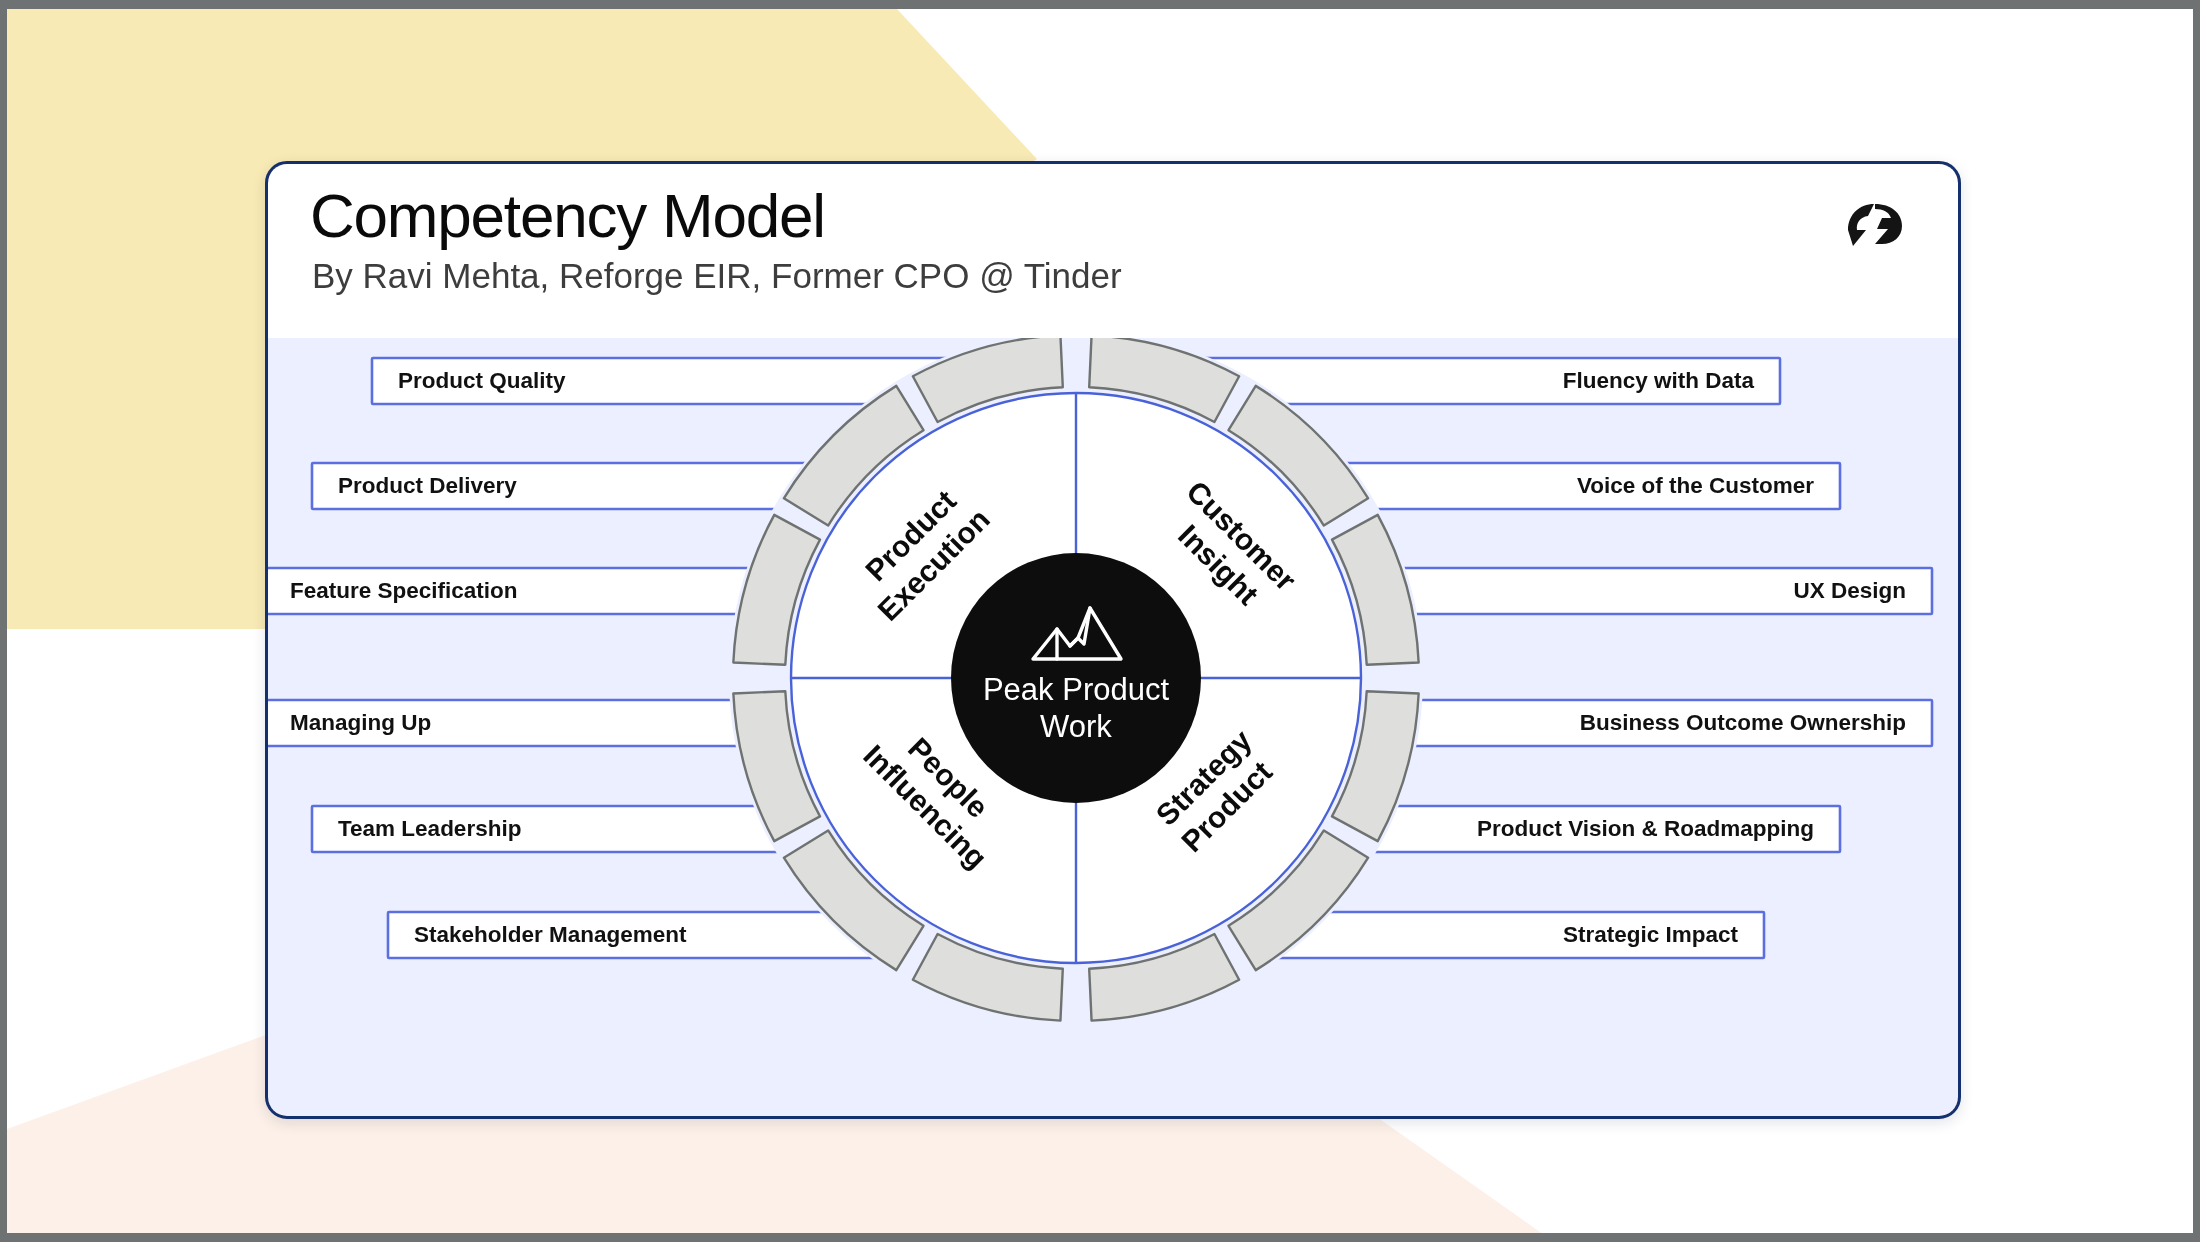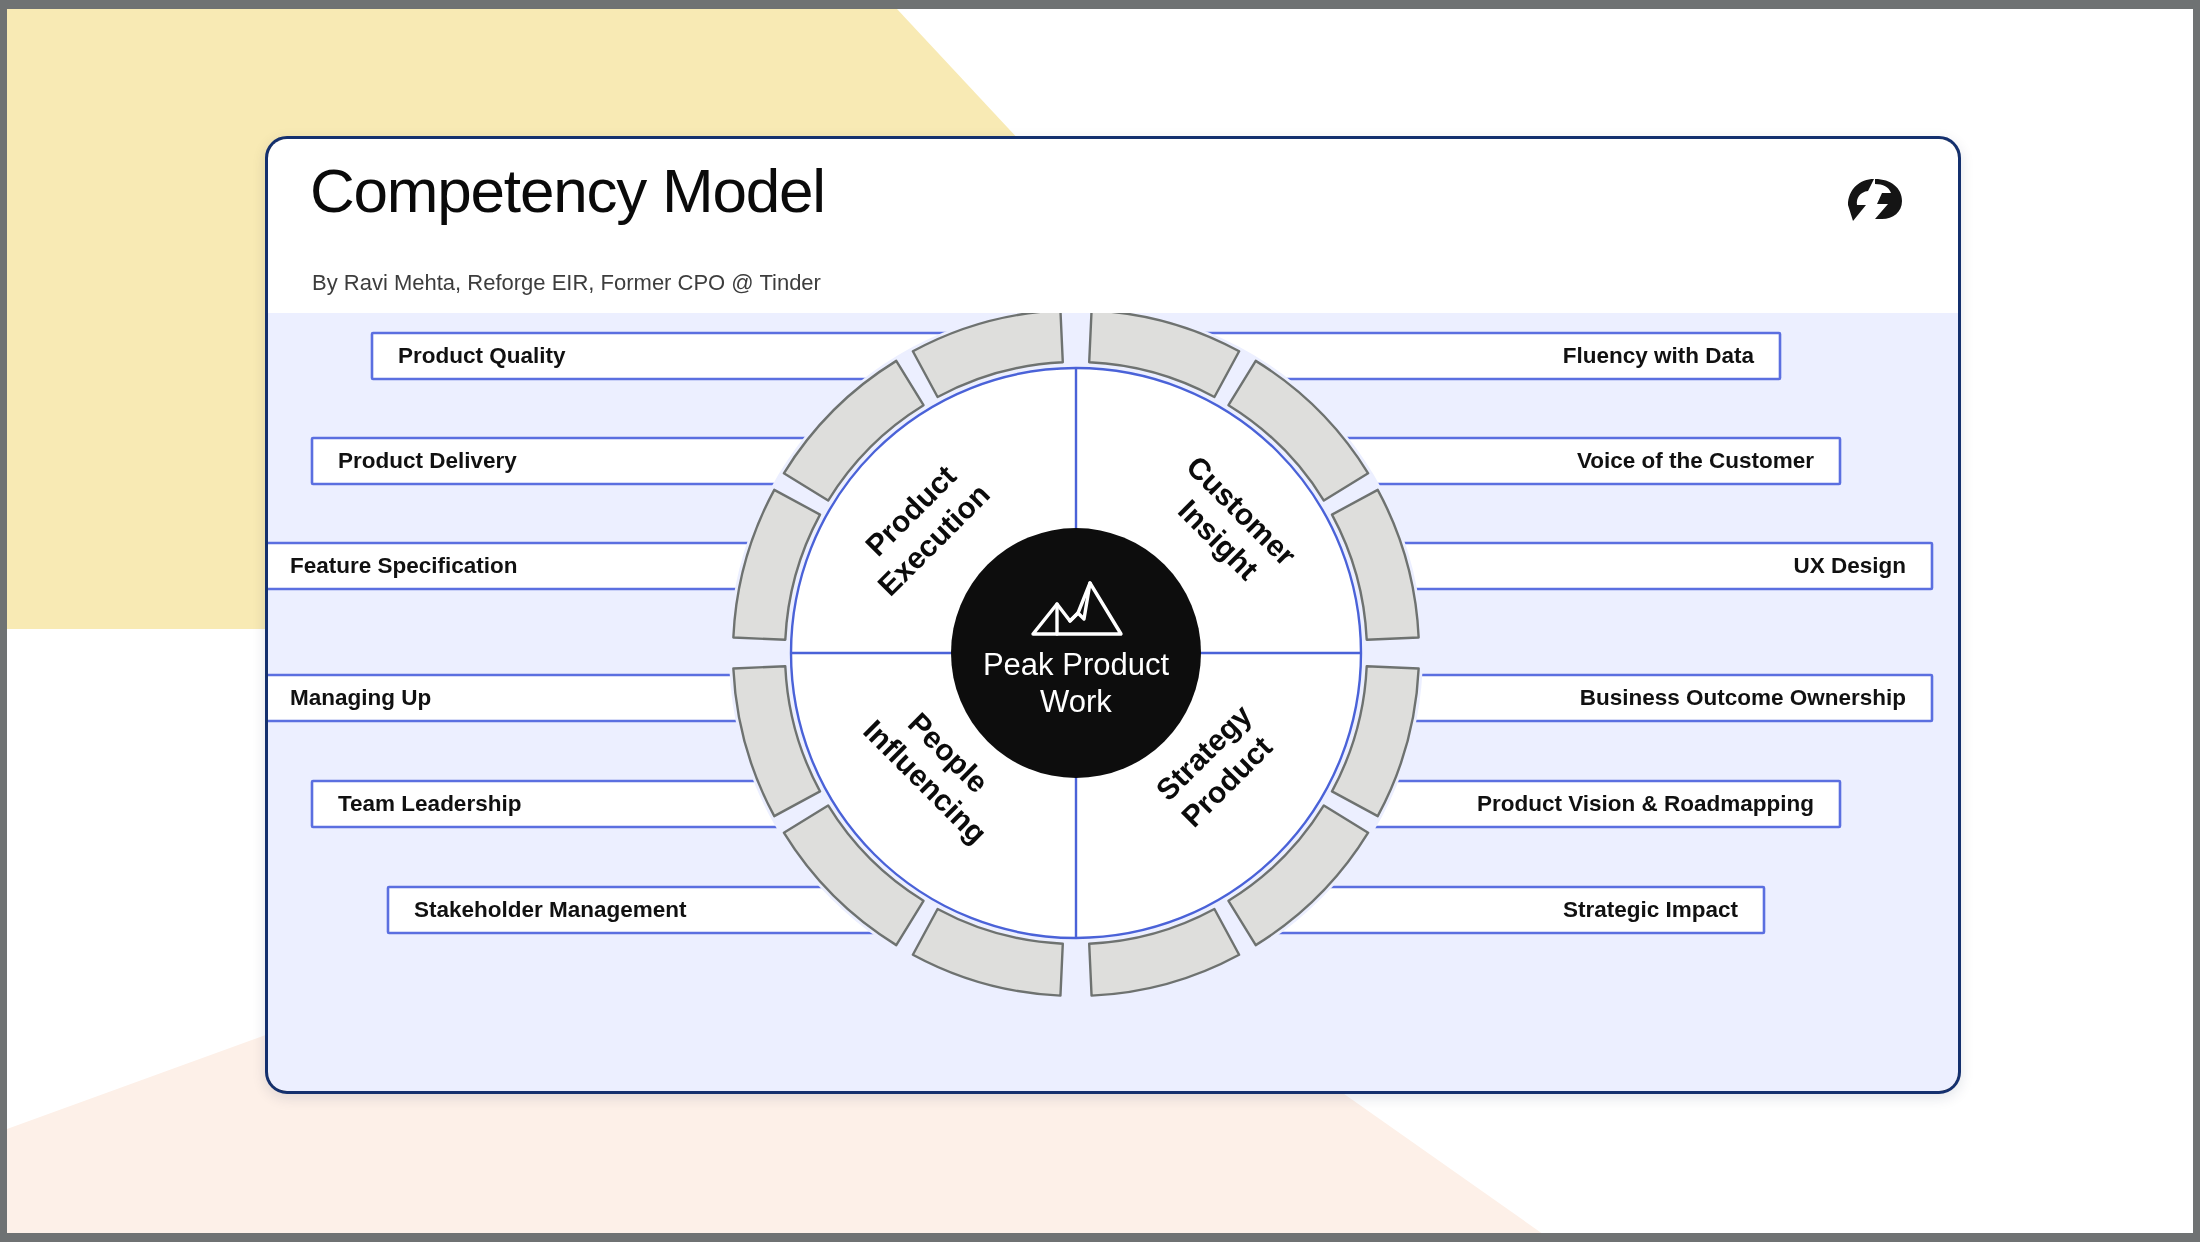--- a/index.html
+++ b/index.html
@@ -31,21 +31,21 @@
   .bg-layer {
     position: absolute;
     inset: 0;
     overflow: hidden;
   }
 
   
   #card {
     position: absolute;
     left: 258px;
-    top: 127px;
+    top: 152px;
     width: 1690px;
     height: 952px;
     border: 3px solid #14306e;
     border-radius: 22px;
     background: #0f172a;
     overflow: hidden;
     box-shadow: 0 4px 14px rgba(20,30,70,0.12);
   }
 
   #card-header {
@@ -65,25 +65,24 @@
     letter-spacing: -1.2px;
     color: #0a0a0a;
     white-space: nowrap;
     font-family: "Liberation Sans", sans-serif;
   }
 
   #page-subtitle {
     position: absolute;
     left: 44px;
     top: 92px;
-    font-size: 22px;
+    font-size: 35px;
     font-weight: 400;
     color: #3d3d3d;
     white-space: nowrap;
-    margin-top: 39px;
   }
 
   #brand-logo {
     position: absolute;
     right: 48px;
     top: 32px;
     width: 66px;
     height: 58px;
   }
 

